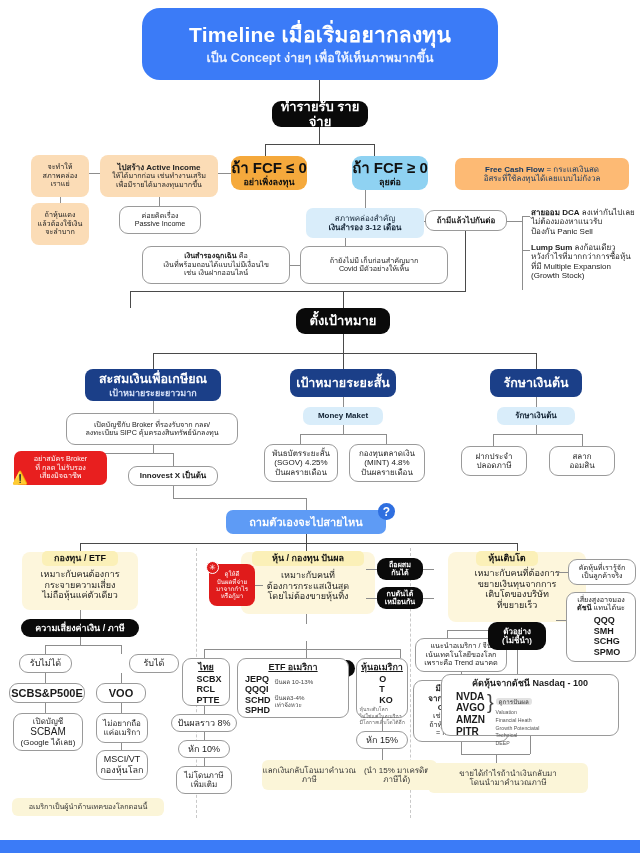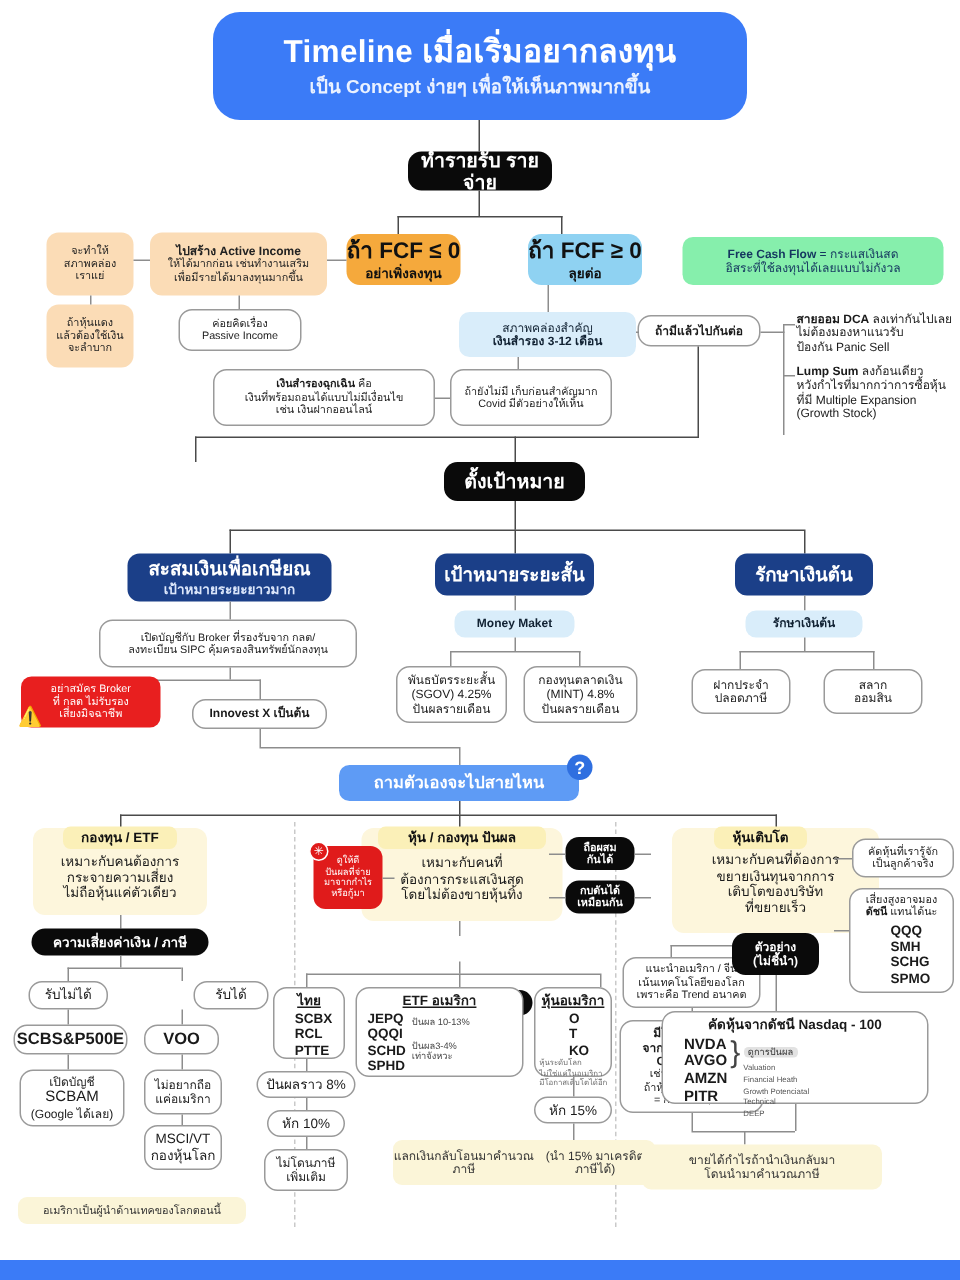--- a/index.html
+++ b/index.html
@@ -41,21 +41,21 @@
   }
   .n-cyan{
     background:#8fd2f2;color:#111;border-radius:9px;
     display:flex;flex-direction:column;align-items:center;justify-content:center;
   }
   .n-orange .t1,.n-cyan .t1{font-size:15px;font-weight:bold;}
   .n-orange .t2,.n-cyan .t2{font-size:9px;font-weight:bold;margin-top:0px;}
 
   .n-peach{background:#fbdcb6;border-radius:8px;color:#222;
     display:flex;flex-direction:column;align-items:center;justify-content:center;}
-  .n-lightblue{background:#86efac;border-radius:7px;color:#14365f;
+  .n-lightblue{background:#fdba74;border-radius:7px;color:#14365f;
     display:flex;flex-direction:column;align-items:center;justify-content:center;}
   .n-lightblue2{background:#d9edfa;border-radius:7px;color:#123;
     display:flex;flex-direction:column;align-items:center;justify-content:center;}
   .n-cream{background:#fdf6dc;border-radius:8px;color:#222;
     display:flex;flex-direction:column;align-items:center;justify-content:center;}
   .n-creamlite{background:#fbf5d8;border-radius:6px;color:#333;
     display:flex;align-items:center;justify-content:center;}
   .n-yellowtag{background:#fbf0b8;border-radius:5px;color:#111;font-weight:bold;
     display:flex;align-items:center;justify-content:center;}
   .n-outline{background:#fff;border:1.4px solid #9a9a9a;border-radius:9px;color:#1a1a1a;
@@ -173,21 +173,21 @@
   <div class="ln lnv lng" style="left:365px;top:190px;height:18px;"></div>
 
   <div class="node n-outline" style="left:142px;top:246px;width:148px;height:38px;padding:0 3px;">
     <div class="fs7">
       <span class="b">เงินสำรองฉุกเฉิน</span><span> คือ</span>
     </div>
     <div class="fs7">เงินที่พร้อมถอนได้แบบไม่มีเงื่อนไข</div>
     <div class="fs7">เช่น เงินฝากออนไลน์</div>
   </div>
 
-  <div class="node n-outline" style="left:300px;top:246px;width:108px;height:38px;padding:1px 3px;">
+  <div class="node n-outline" style="left:300px;top:246px;width:148px;height:38px;padding:1px 3px;">
     <div class="fs7">ถ้ายังไม่มี เก็บก่อนสำคัญมาก</div>
     <div class="fs7">Covid มีตัวอย่างให้เห็น</div>
   </div>
   <div class="ln lnh lng" style="left:290px;top:265px;width:10px;"></div>
   <div class="ln lnv lng" style="left:345px;top:238px;height:8px;"></div>
 
   <div class="node n-outline" style="left:425px;top:210px;width:82px;height:21px;">
     <div class="fs8 b">ถ้ามีแล้วไปกันต่อ</div>
   </div>
   <div class="ln lnh lng" style="left:424px;top:221px;width:2px;"></div>

